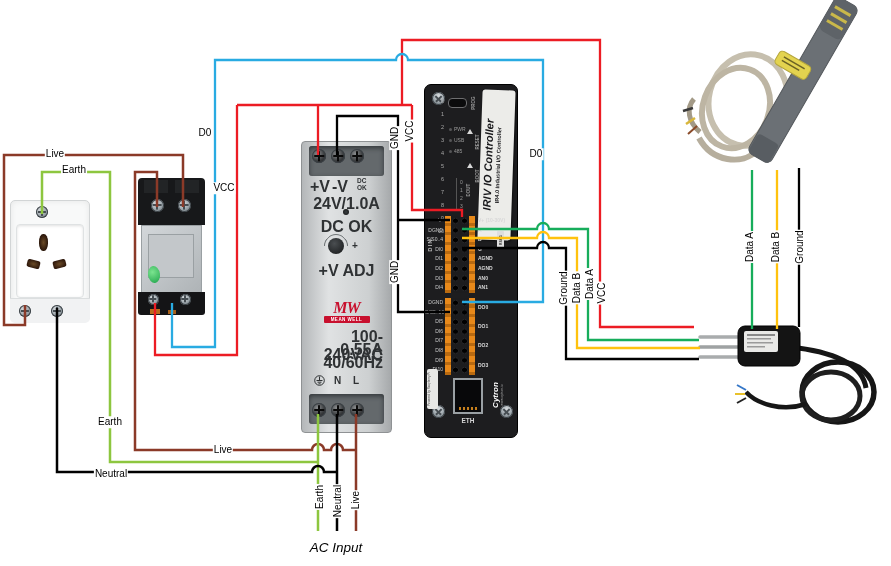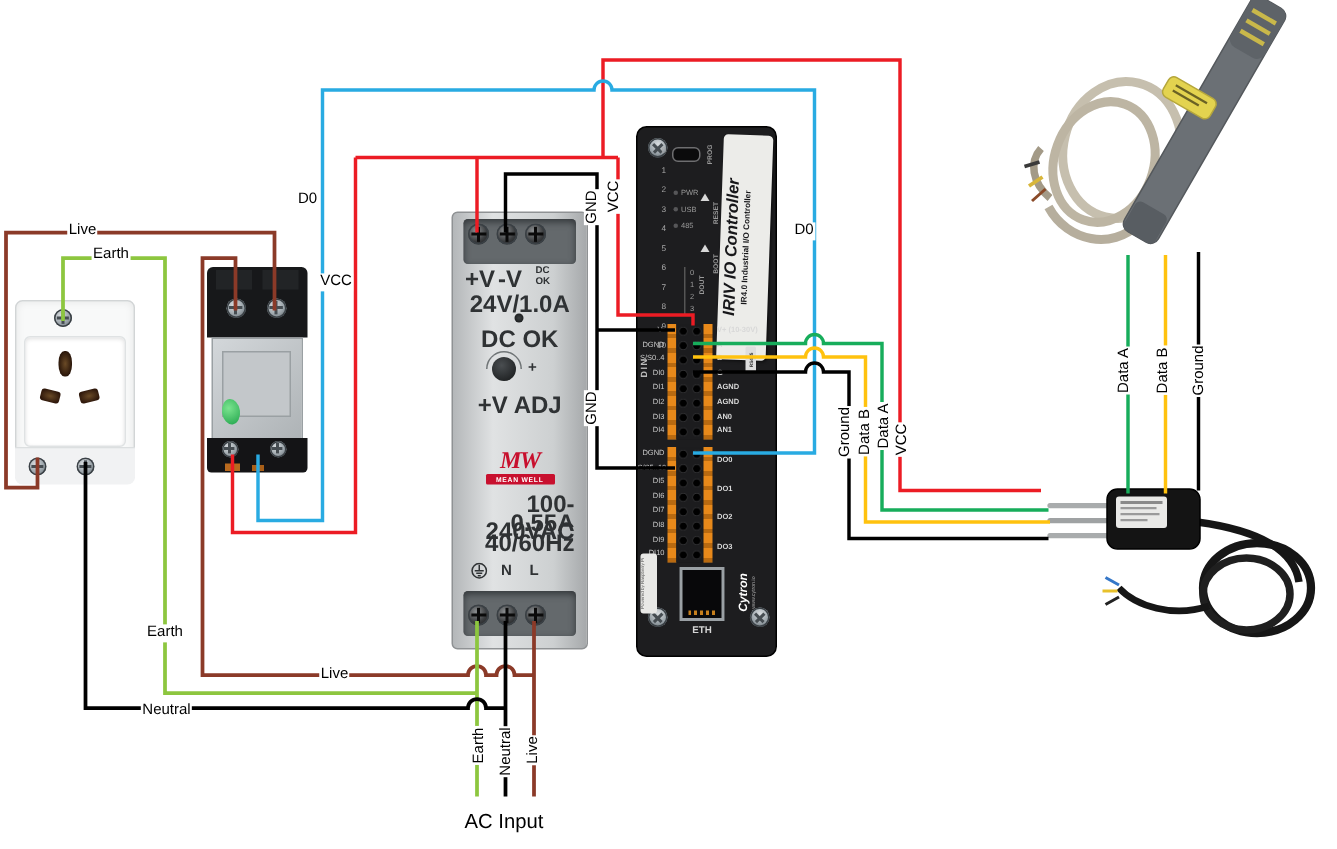--- a/index.html
+++ b/index.html
@@ -371,15 +371,15 @@
   <div class="lbl rot" style="left:602px;top:293px;">VCC</div>
   <div class="lbl rot" style="left:750px;top:247px;">Data A</div>
   <div class="lbl rot" style="left:776px;top:247px;">Data B</div>
   <div class="lbl rot" style="left:800px;top:247px;">Ground</div>
   <div class="lbl" style="left:110px;top:422px;">Earth</div>
   <div class="lbl" style="left:223px;top:450px;">Live</div>
   <div class="lbl" style="left:111px;top:474px;">Neutral</div>
   <div class="lbl rot" style="left:320px;top:497px;">Earth</div>
   <div class="lbl rot" style="left:338px;top:501px;">Neutral</div>
   <div class="lbl rot" style="left:356px;top:500px;">Live</div>
-  <div class="lbl big" style="left:336px;top:548px;">AC Input</div>
+  <div class="lbl big" style="left:336px;top:548px;font-style:italic;">AC Input</div>
 
 </div>
 
 </body></html>

